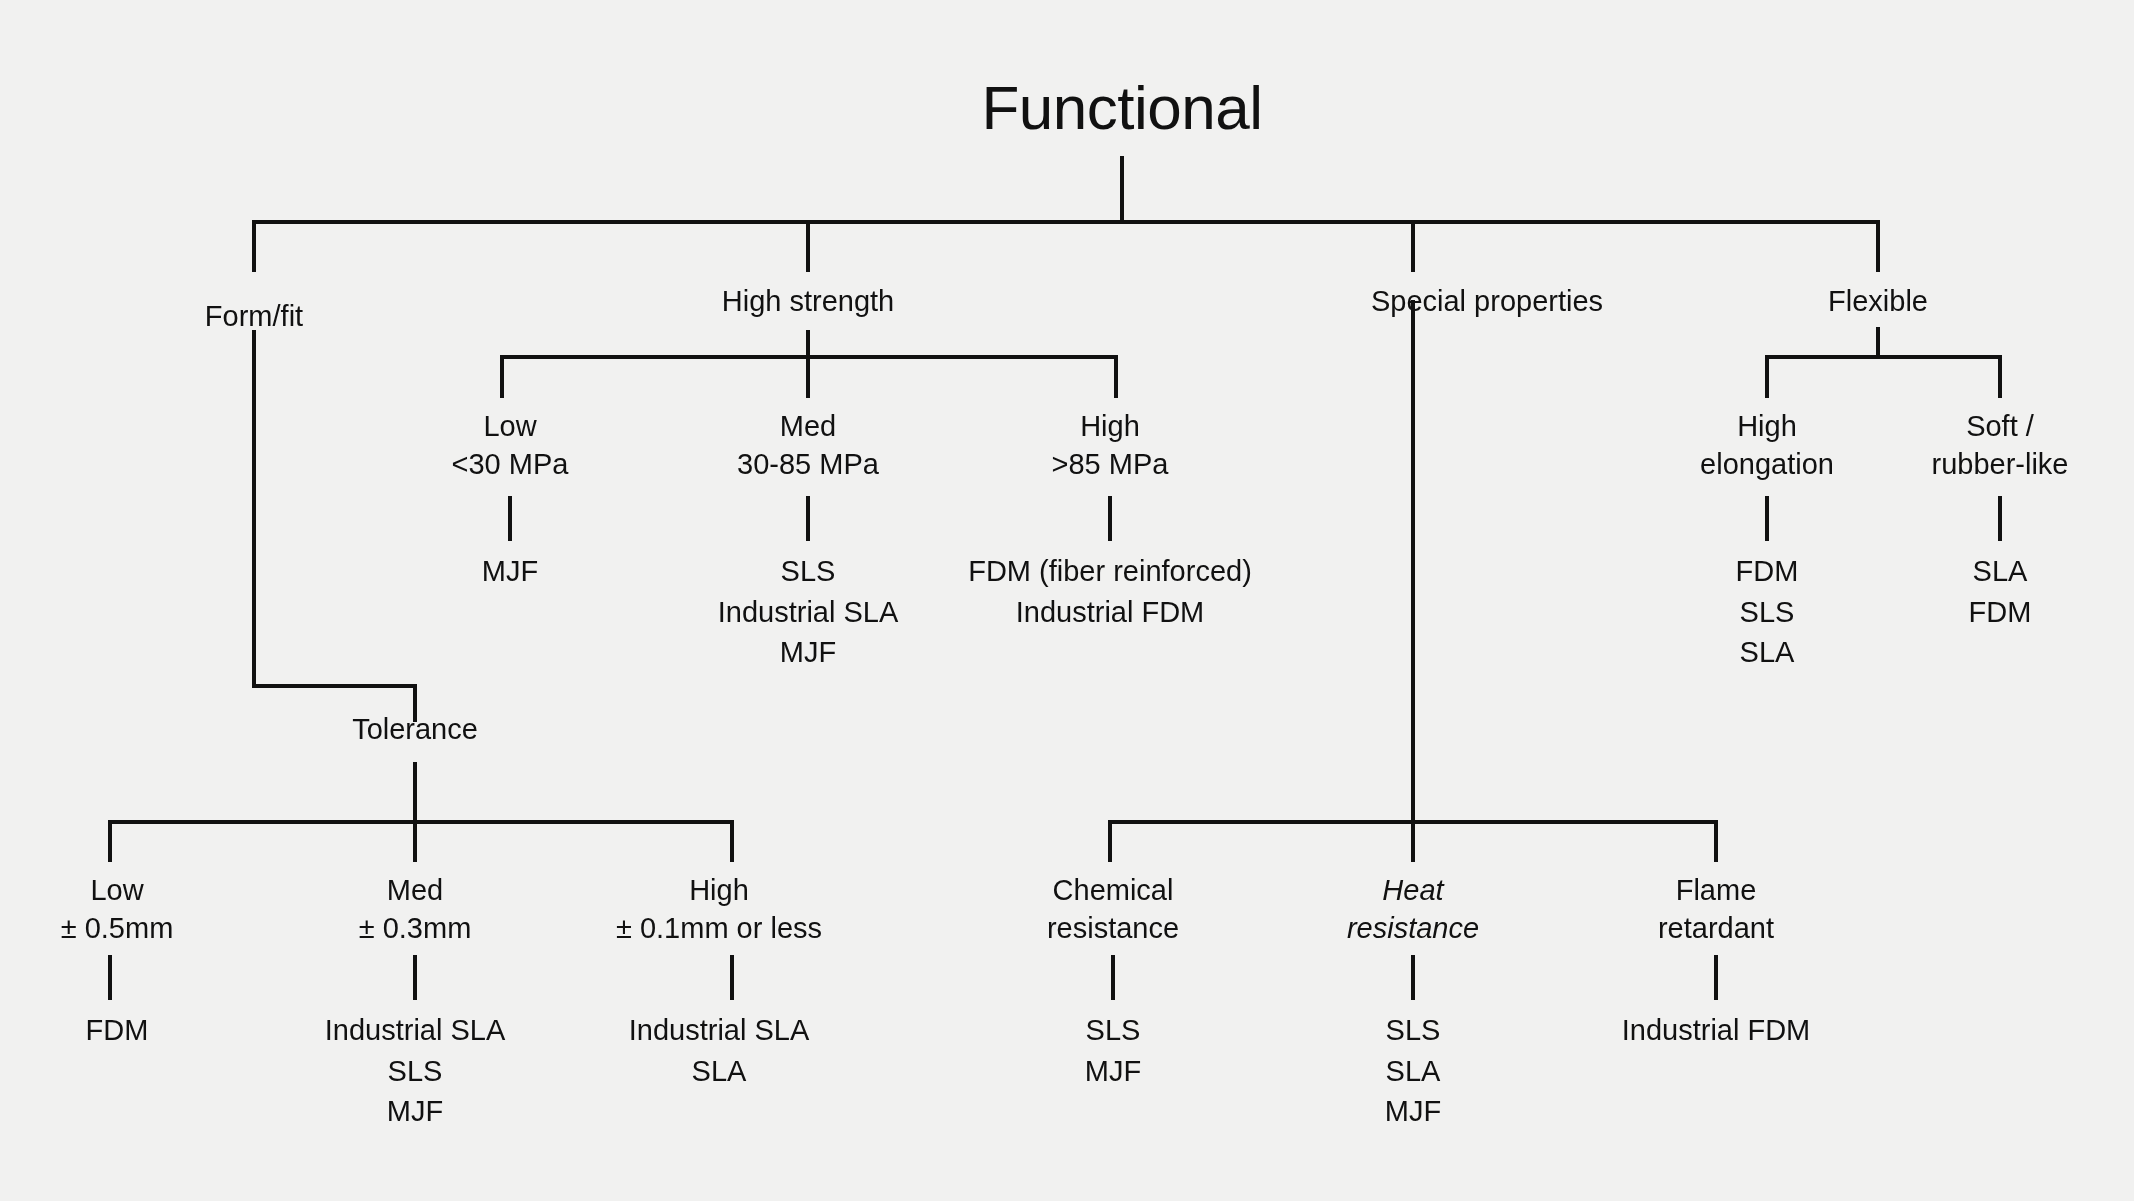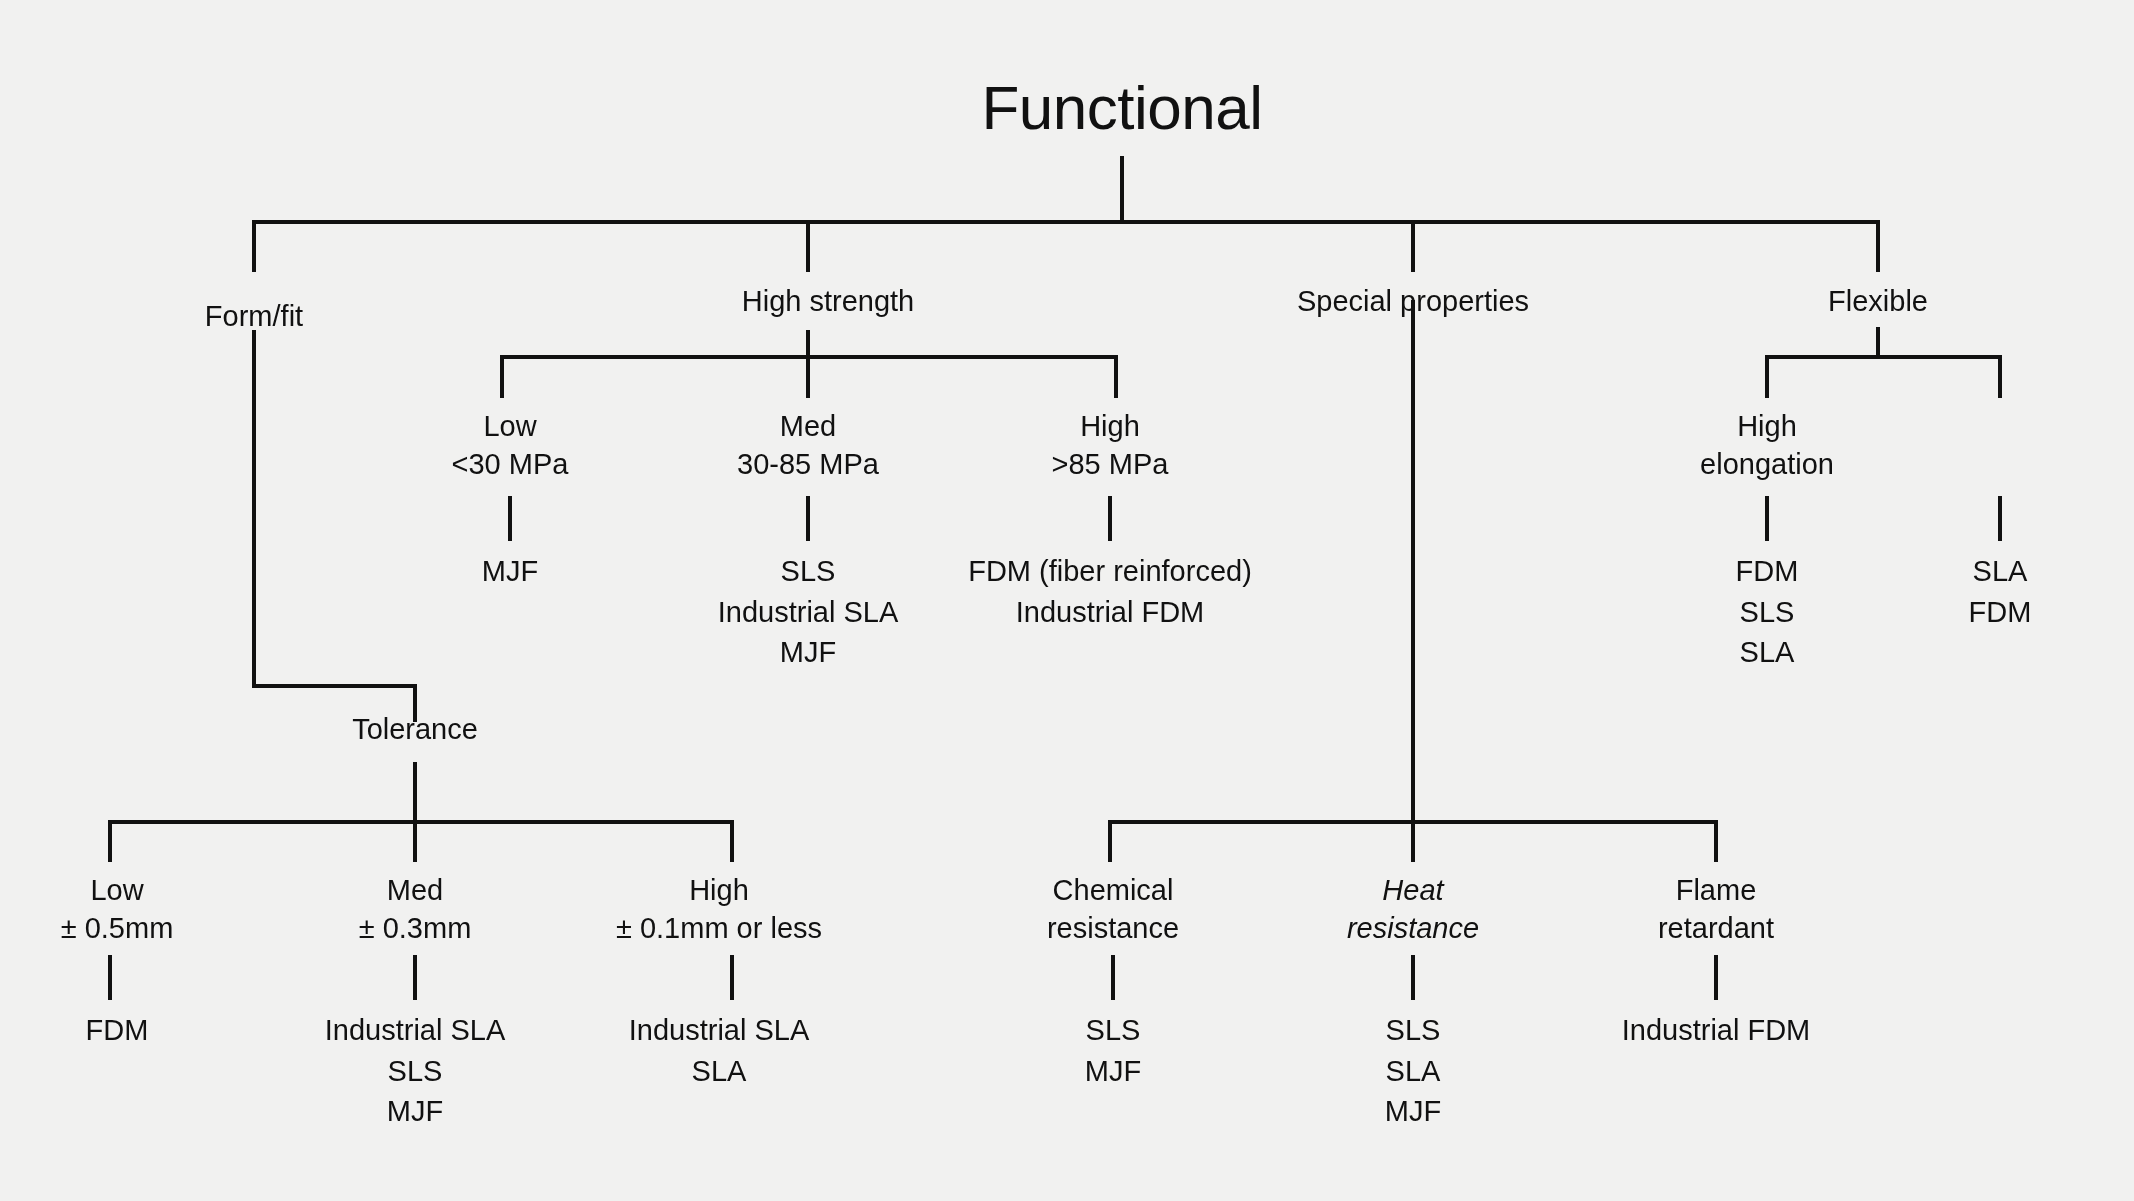--- a/index.html
+++ b/index.html
@@ -113,22 +113,22 @@
     <line x1="1767" y1="357" x2="1767" y2="398"></line>
     <line x1="2000" y1="357" x2="2000" y2="398"></line>
 
     <line x1="1767" y1="496" x2="1767" y2="541"></line>
     <line x1="2000" y1="496" x2="2000" y2="541"></line>
   </svg>
 
   <div class="node root-title" style="left:1122px; top:68px;">Functional</div>
 
   <div class="node branch-label" style="left:254px; top:298px;">Form/fit</div>
-  <div class="node branch-label" style="left:828px; top:283px;">High strength</div>
-  <div class="node branch-label" style="left:1413px; top:283px;text-align:right;">Special properties</div>
+  <div class="node branch-label" style="left:808px; top:283px;">High strength</div>
+  <div class="node branch-label" style="left:1487px; top:283px;text-align:right;">Special properties</div>
   <div class="node branch-label" style="left:1878px; top:283px;">Flexible</div>
 
   <div class="node sub-label" style="left:510px; top:408px;">
     <div>Low</div>
     <div>&lt;30 MPa</div>
   </div>
   <div class="node leaf-list" style="left:510px; top:551px;">
     <div>MJF</div>
   </div>
 
@@ -154,20 +154,24 @@
   <div class="node sub-label" style="left:1767px; top:408px;">
     <div>High</div>
     <div>elongation</div>
   </div>
   <div class="node leaf-list" style="left:1767px; top:551px;">
     <div>FDM</div>
     <div>SLS</div>
     <div>SLA</div>
   </div>
 
+  <div class="node sub-label" style="left:2000px; top:408px;">
+    <div>Soft /</div>
+    <div>rubber-like</div>
+  </div>
   <div class="node leaf-list" style="left:2000px; top:551px;">
     <div>SLA</div>
     <div>FDM</div>
   </div>
 
   <div class="node branch-label" style="left:415px; top:711px;">Tolerance</div>
 
   <div class="node sub-label" style="left:117px; top:872px;">
     <div>Low</div>
     <div>± 0.5mm</div>

